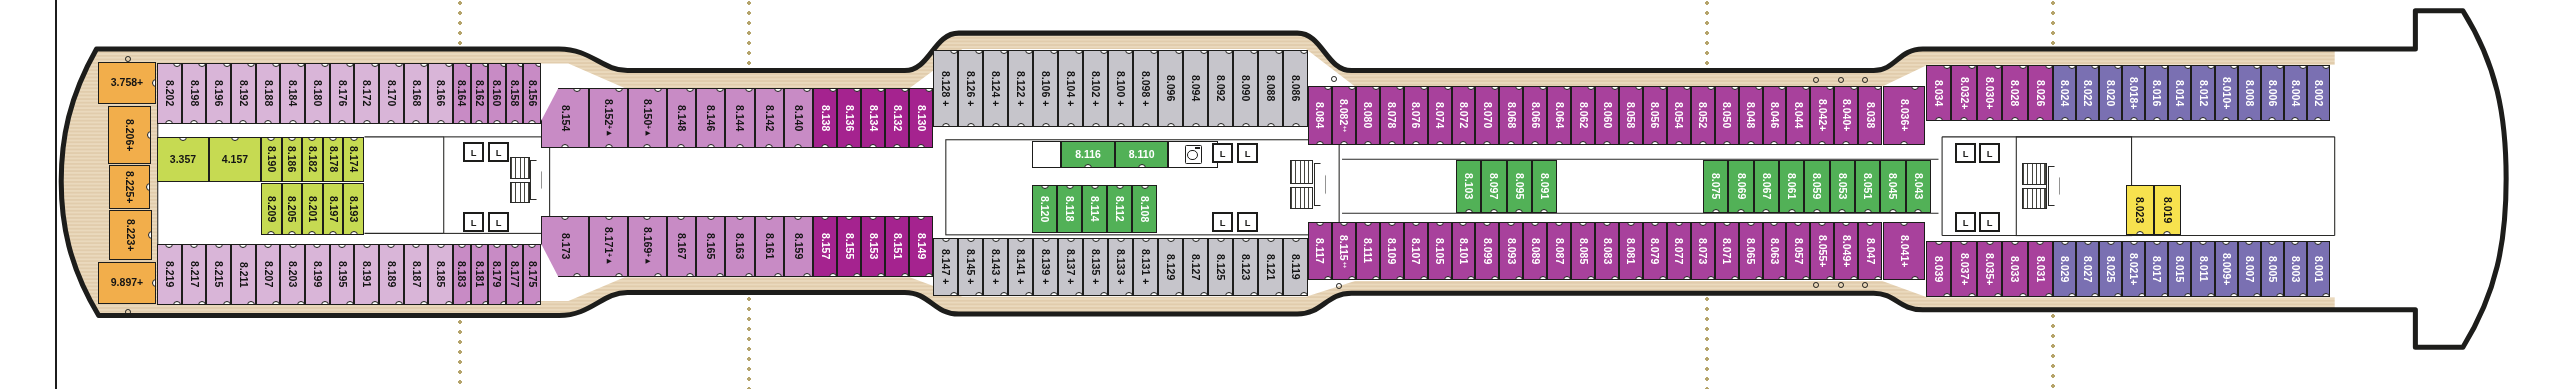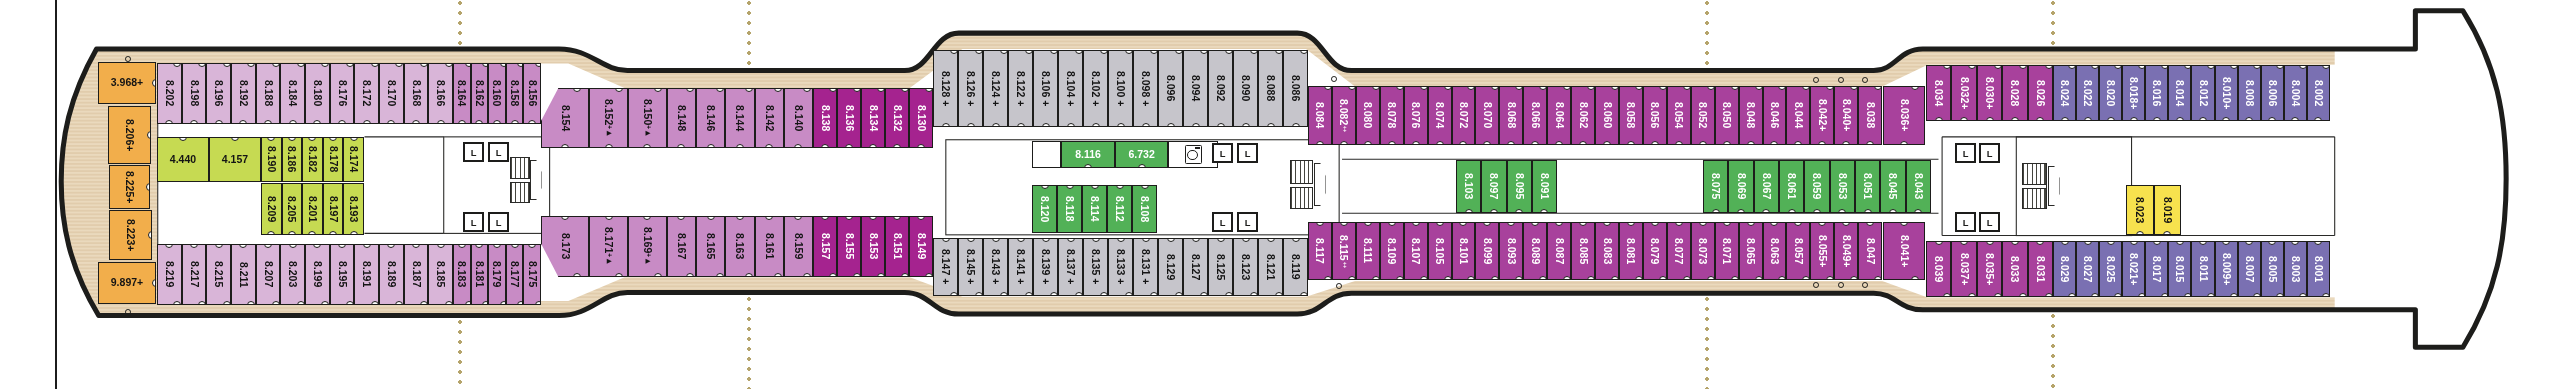--- a/index.html
+++ b/index.html
@@ -965,21 +965,21 @@
         <div class="door ob"></div>
       </div>
       <div class="c" style="flex: 1 1 0px; background: rgb(122, 112, 178);">
         <div class="lb" style="color: rgb(255, 255, 255);"><span>8.001</span></div>
         <div class="door t"></div>
         <div class="door ob"></div>
       </div>
     </div>
     <div class="cab h" style="left: 157px; top: 137px; width: 104px; height: 45px;">
       <div class="c" style="flex: 1 1 0px; background: rgb(198, 218, 82);">
-        <div class="lb" style="color: rgb(20, 20, 20);"><span>4.440</span></div>
+        <div class="lb" style="color: rgb(20, 20, 20);"><span>3.357</span></div>
         <div class="door t"></div>
       </div>
       <div class="c" style="flex: 1 1 0px; background: rgb(198, 218, 82);">
         <div class="lb" style="color: rgb(20, 20, 20);"><span>4.157</span></div>
         <div class="door t"></div>
       </div>
     </div>
     <div class="cab v" style="left: 261px; top: 137px; width: 103px; height: 45px;">
       <div class="c" style="flex: 1 1 0px; background: rgb(198, 218, 82);">
         <div class="lb" style="color: rgb(20, 20, 20);"><span>8.190</span></div>
@@ -1024,21 +1024,21 @@
         <div class="door b"></div>
       </div>
     </div>
     <div class="cab h" style="left: 1032px; top: 141px; width: 186px; height: 27px;">
       <div class="c" style="flex: 1 1 0px; background: rgb(255, 255, 255);"></div>
       <div class="c" style="flex: 1.9 1 0px; background: rgb(82, 177, 87);">
         <div class="lb" style="color: rgb(255, 255, 255);"><span>8.116</span></div>
         <div class="door b"></div>
       </div>
       <div class="c" style="flex: 1.9 1 0px; background: rgb(82, 177, 87);">
-        <div class="lb" style="color: rgb(255, 255, 255);"><span>6.732</span></div>
+        <div class="lb" style="color: rgb(255, 255, 255);"><span>8.110</span></div>
         <div class="door b"></div>
       </div>
       <div class="c" style="flex: 1.75 1 0px; background: rgb(255, 255, 255);">
         <div class="wash"></div>
       </div>
     </div>
     <div class="cab v" style="left: 1032px; top: 185px; width: 125px; height: 48px;">
       <div class="c" style="flex: 1 1 0px; background: rgb(82, 177, 87);">
         <div class="lb" style="color: rgb(255, 255, 255);"><span>8.120</span></div>
         <div class="door t"></div>
@@ -1121,21 +1121,21 @@
         <div class="lb" style="color: rgb(20, 20, 20);"><span>8.023</span></div>
         <div class="door b"></div>
       </div>
       <div class="c" style="flex: 1 1 0px; background: rgb(247, 226, 78);">
         <div class="lb" style="color: rgb(20, 20, 20);"><span>8.019</span></div>
         <div class="door b"></div>
       </div>
     </div>
     <div class="cab h" style="left: 98px; top: 62px; width: 58px; height: 42px;">
       <div class="c" style="flex: 1 1 0px; background: rgb(242, 174, 75);">
-        <div class="lb" style="color: rgb(20, 20, 20);"><span>3.968+</span></div>
+        <div class="lb" style="color: rgb(20, 20, 20);"><span>3.758+</span></div>
         <div class="door r"></div>
       </div>
     </div>
     <div class="cab v" style="left: 108px; top: 106px; width: 43px; height: 58px;">
       <div class="c" style="flex: 1 1 0px; background: rgb(242, 174, 75);">
         <div class="lb" style="color: rgb(20, 20, 20);"><span>8.206+</span></div>
         <div class="door r"></div>
       </div>
     </div>
     <div class="cab v" style="left: 109px; top: 165px; width: 41px; height: 44px;">

